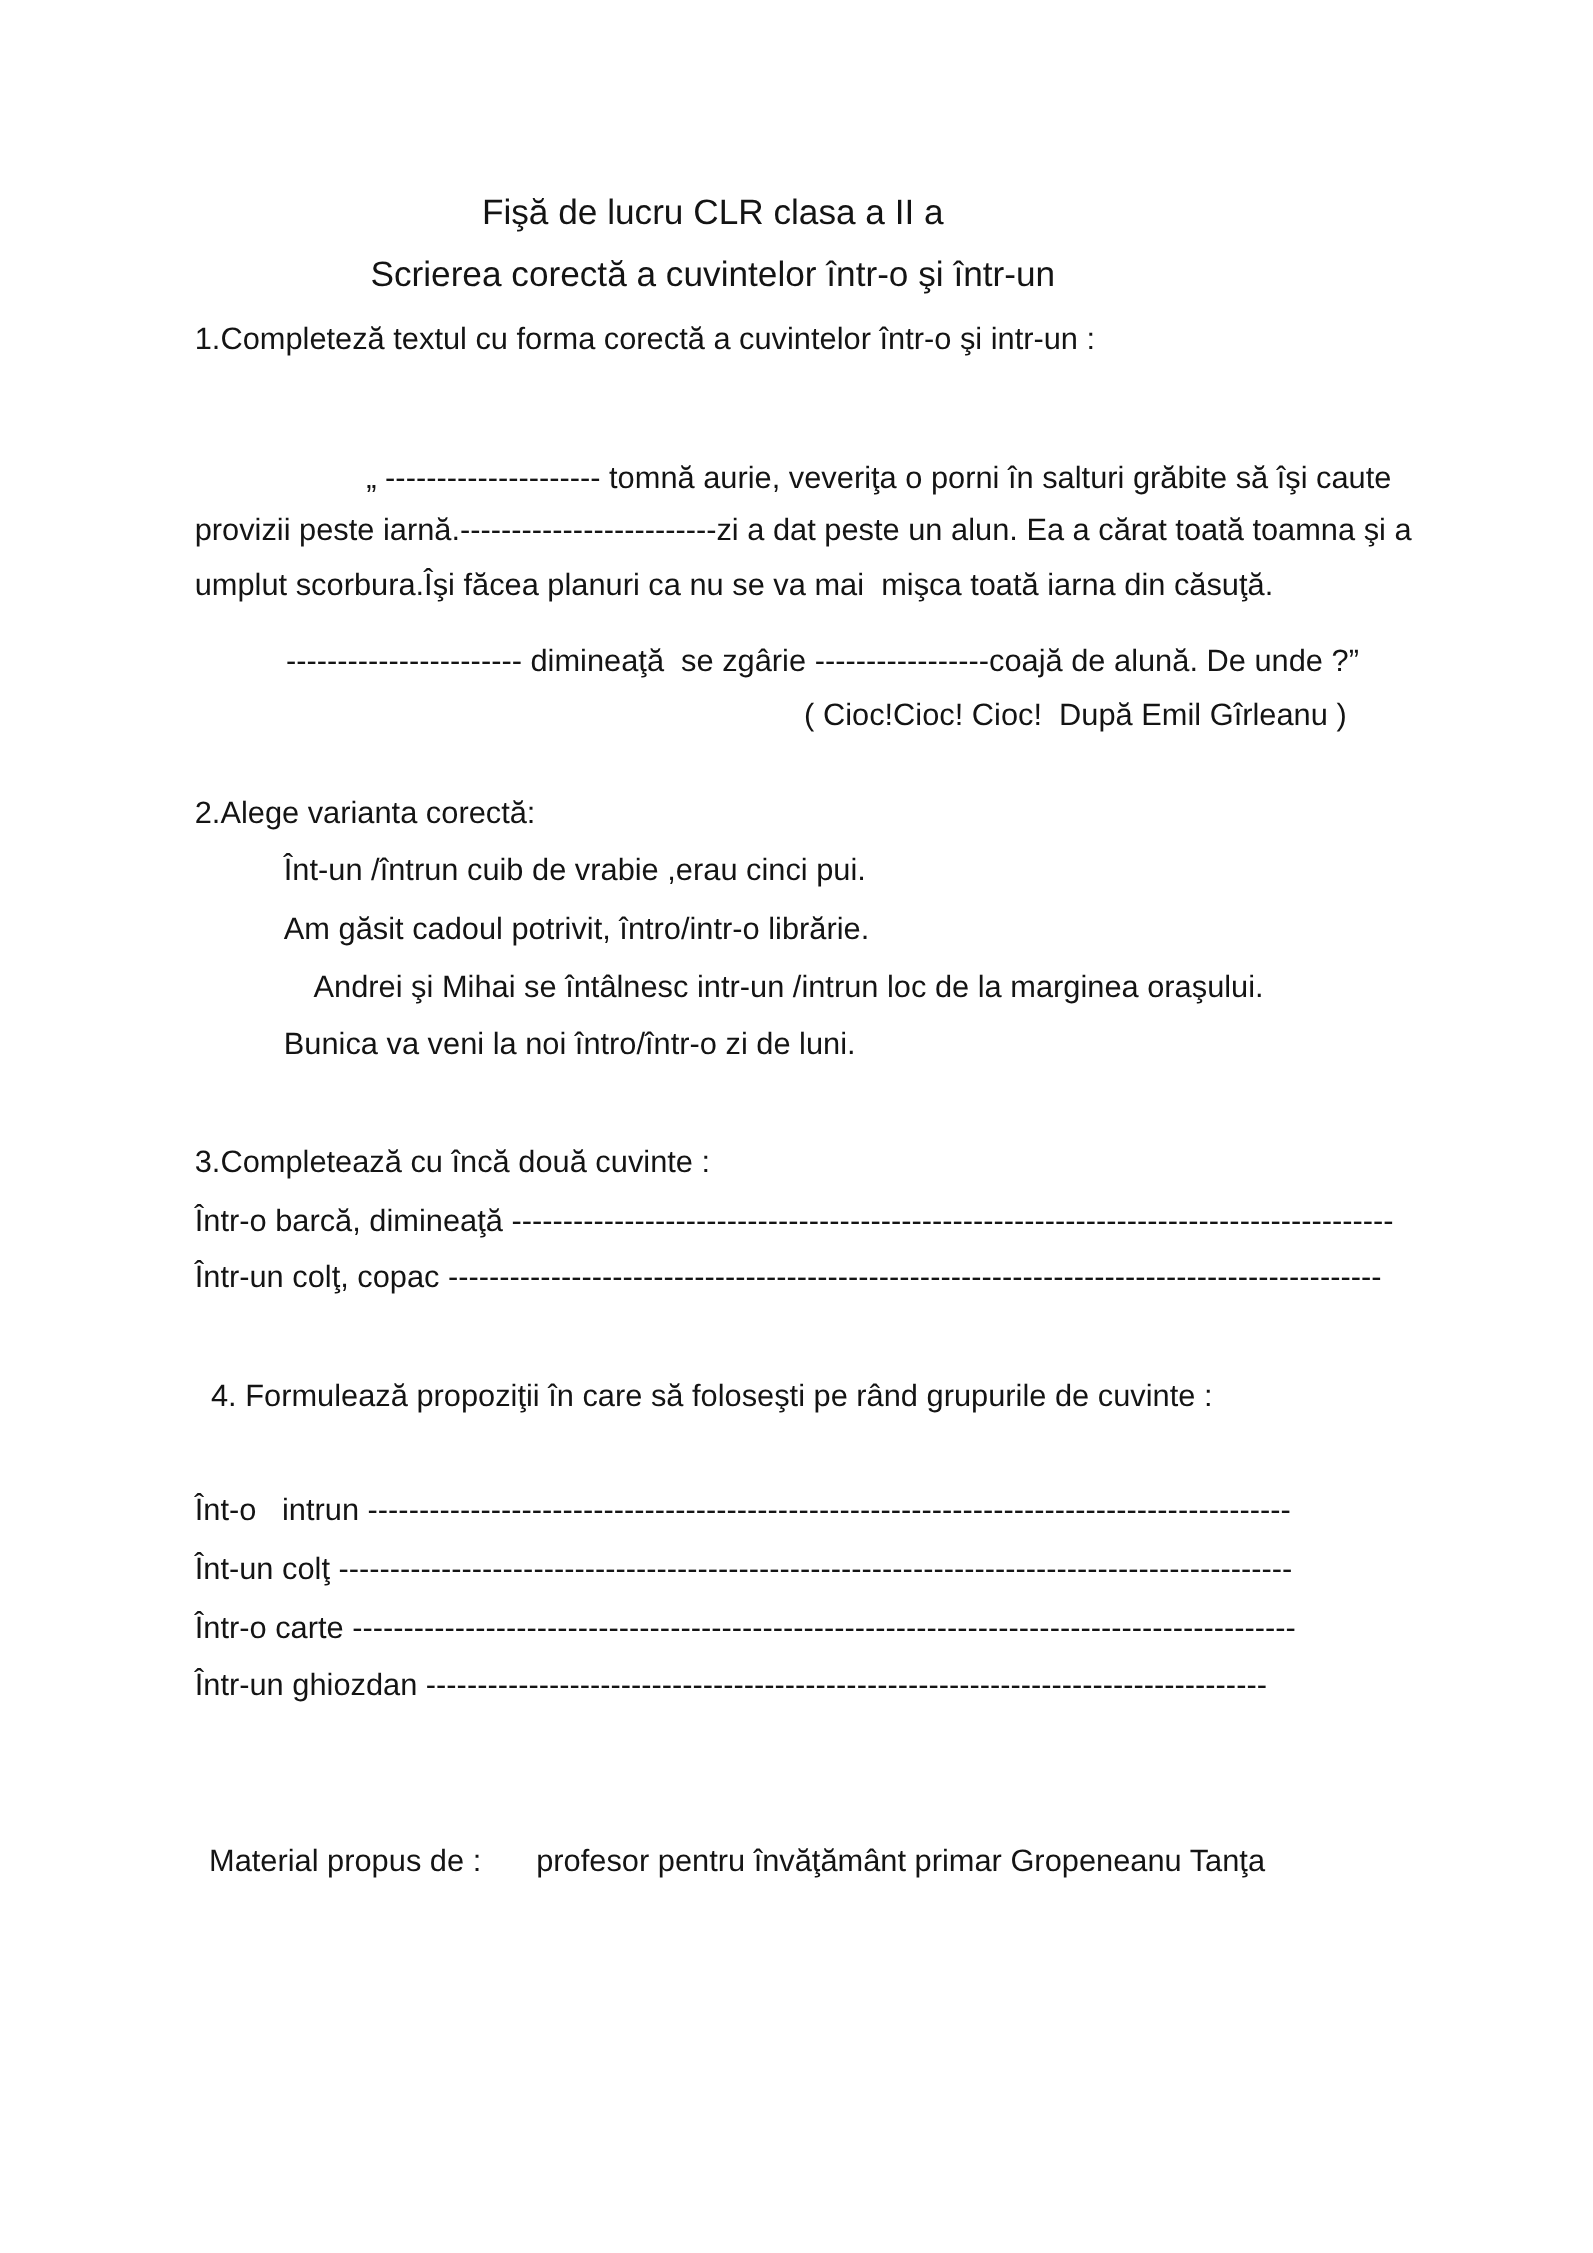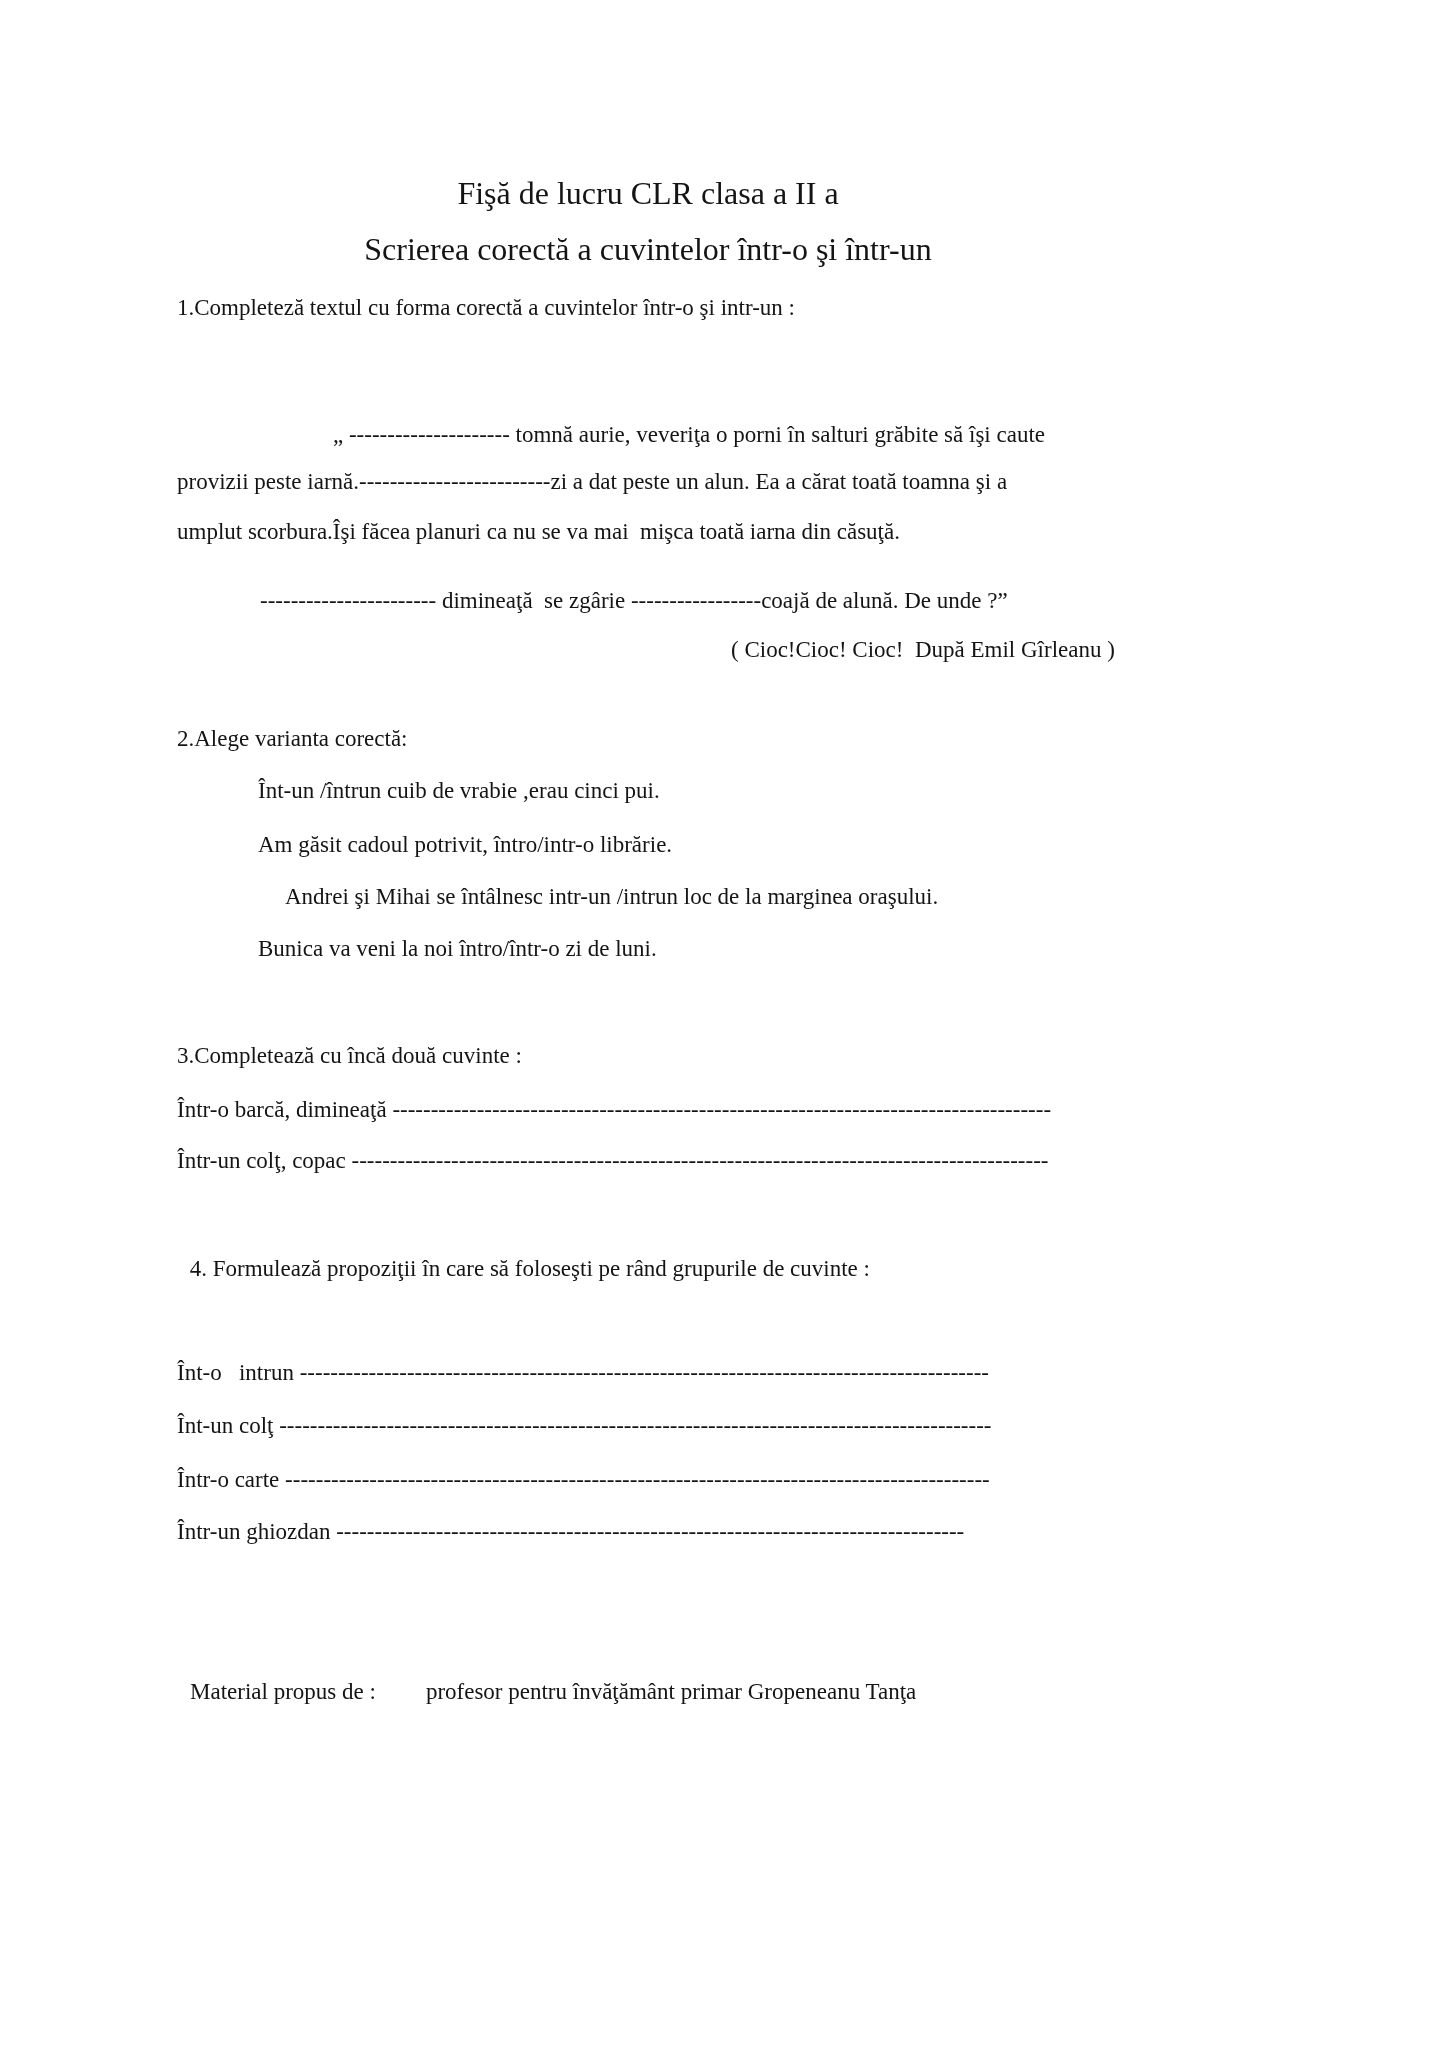--- a/index.html
+++ b/index.html
@@ -6,27 +6,27 @@
     margin: 0;
     padding: 0;
     background: #ffffff;
   }
   .page {
     position: relative;
     width: 1296px;
     height: 2048px;
     background: #ffffff;
     overflow: hidden;
-    font-family: Liberation Serif, serif;
+    font-family: Liberation Sans, sans-serif;
     color: #141414;
   }
   .line {
     position: absolute;
     white-space: pre;
-    font-size: 23px;
+    font-size: 28px;
     line-height: 34px;
   }
   .center {
     left: 0;
     right: 0;
     text-align: center;
   }
   .t-title    { top: 173px;  font-size: 32px; line-height: 40px; }
   .t-subtitle { top: 229px;  font-size: 32px; line-height: 40px; }
   .e1-h       { top: 291px;  left: 177px; }

